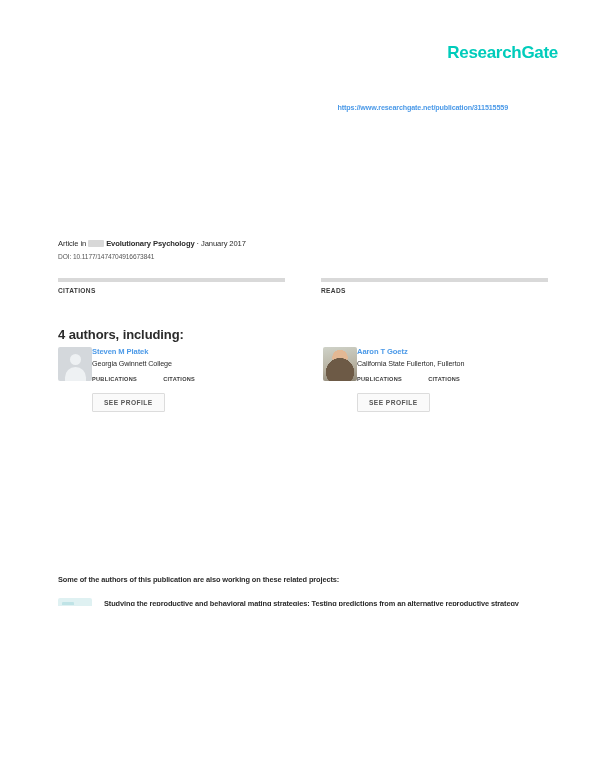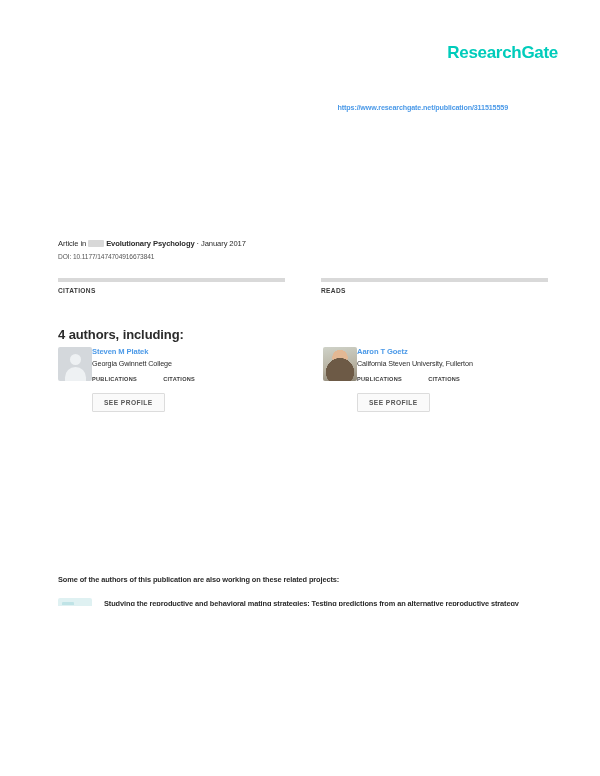--- a/index.html
+++ b/index.html
@@ -361,21 +361,21 @@
           </div>
         </div>
         <div class="see-profile">SEE PROFILE</div>
       </div>
     </div>
 
     <div class="author">
       <div class="avatar photo-a"></div>
       <div class="a-body">
         <div class="a-name">Aaron T Goetz</div>
-        <div class="a-inst">California Steven University, Fullerton</div>
+        <div class="a-inst">California State Fullerton, Fullerton</div>
         <div class="a-stats">
           <div>
             <div class="a-stat-label">PUBLICATIONS</div>
             <div class="a-stat-value"></div>
           </div>
           <div>
             <div class="a-stat-label">CITATIONS</div>
             <div class="a-stat-value"></div>
           </div>
         </div>

